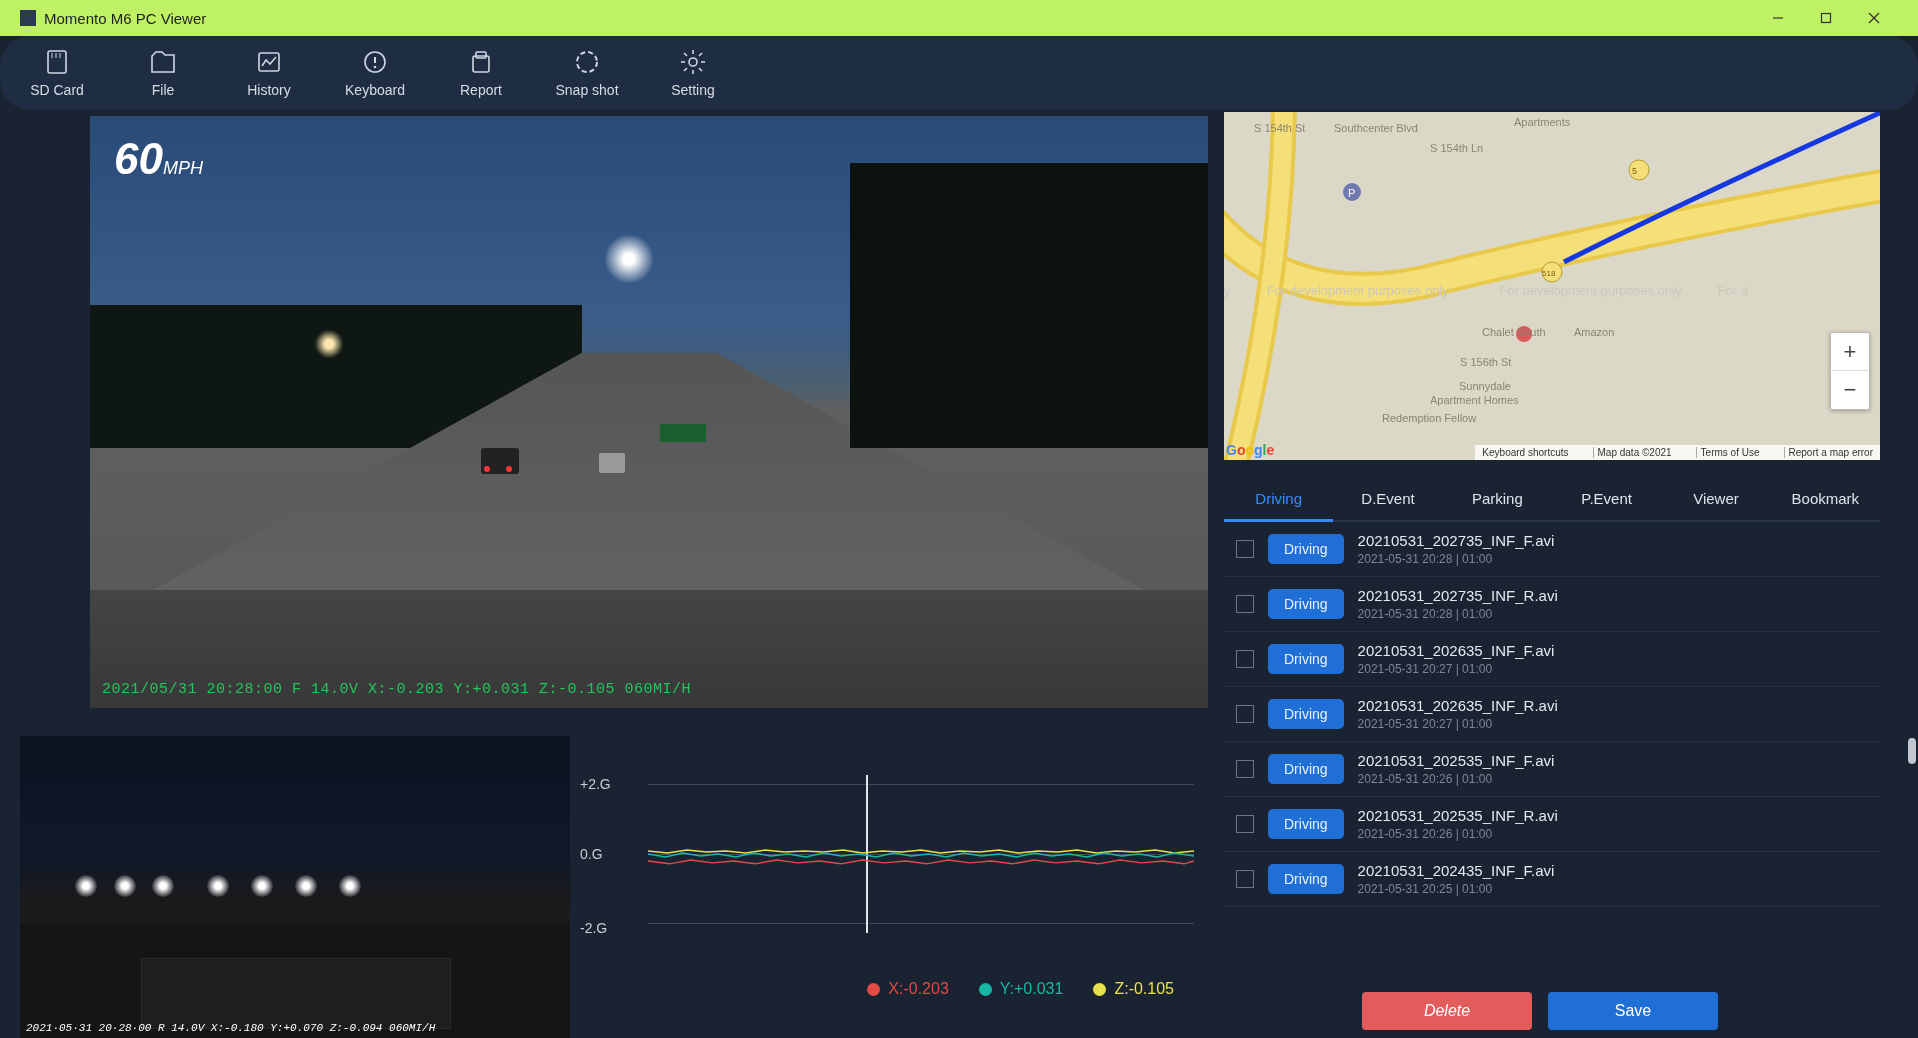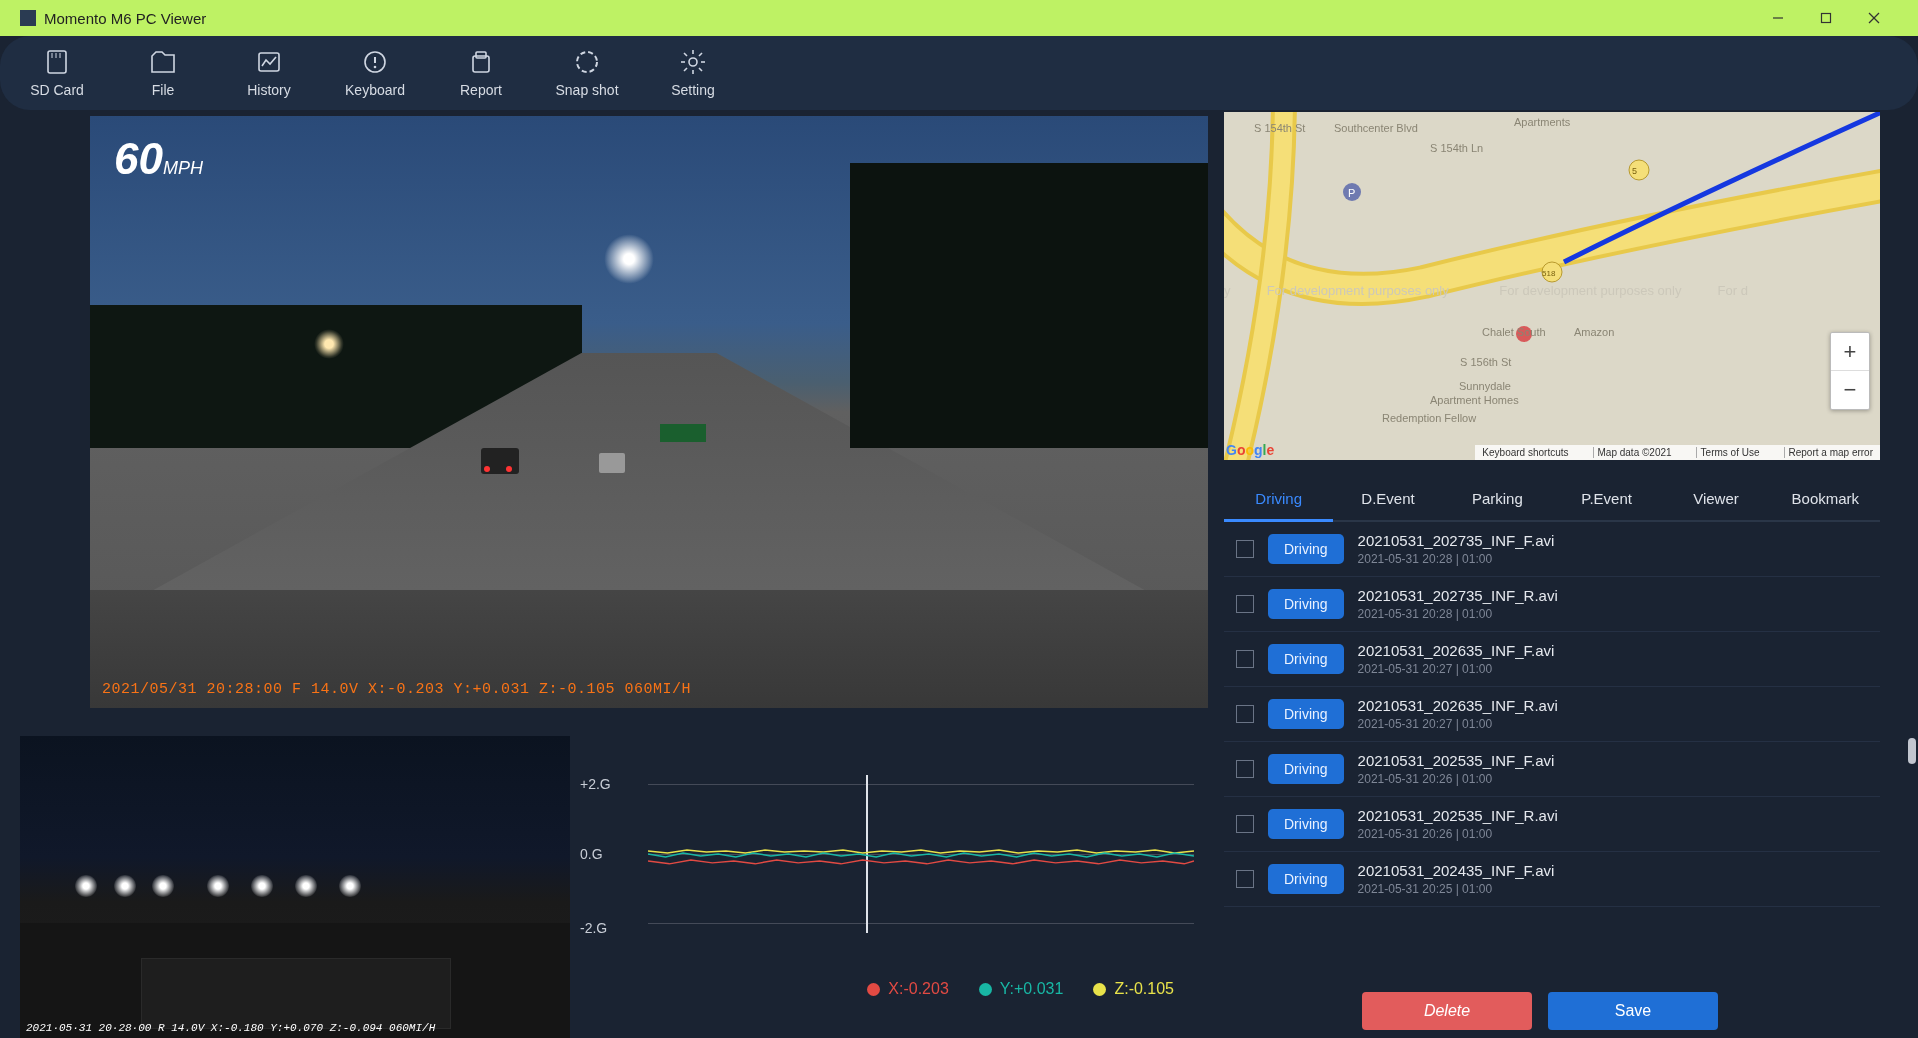--- a/index.html
+++ b/index.html
@@ -18,21 +18,21 @@
 .toolbar .tool svg { width: 28px; height: 28px; }
 
 
 .main { display: grid; grid-template-columns: 1224px 694px; grid-template-rows: 1fr; height: calc(100% - 110px); }
 
 
 .left { display: flex; flex-direction: column; }
 .video-main { position: relative; background: #000; margin: 6px 0 2px 90px; width: 1118px; height: 592px; overflow: hidden; }
 .video-main .speed { position: absolute; top: 18px; left: 24px; color: #fff; font-size: 44px; font-weight: bold; font-style: italic; }
 .video-main .speed .unit { font-size: 18px; font-weight: normal; }
-.video-main .osd { position: absolute; bottom: 10px; left: 12px; color: #f97316; font-size: 15px; font-family: "Courier New", monospace; letter-spacing: 0.5px; }
+.video-main .osd { position: absolute; bottom: 10px; left: 12px; color: #22c55e; font-size: 15px; font-family: "Courier New", monospace; letter-spacing: 0.5px; }
 
 .bottom-row { display: flex; gap: 10px; margin-top: 26px; }
 .video-rear { position: relative; background: #000; width: 550px; height: 302px; margin-left: 20px; overflow: hidden; }
 .video-rear .osd-sm { position: absolute; bottom: 4px; left: 6px; color: #fff; font-size: 11px; font-family: "Courier New", monospace; font-style: italic; }
 
 .gsensor { flex: 1; padding: 48px 30px 8px 18px; position: relative; }
 .gsensor .axis-label { position: absolute; left: 0; font-size: 14px; color: #c8cdd6; }
 .gsensor .plot { position: relative; height: 140px; border-top: 1px solid #444a58; border-bottom: 1px solid #444a58; margin-left: 50px; }
 .gsensor .plot .zeroline { position: absolute; top: 50%; left: 0; right: 0; border-top: 1px solid #444a58; }
 .gsensor .plot .cursor { position: absolute; top: -10px; bottom: -10px; left: 40%; width: 2px; background: #dfe3ea; }

